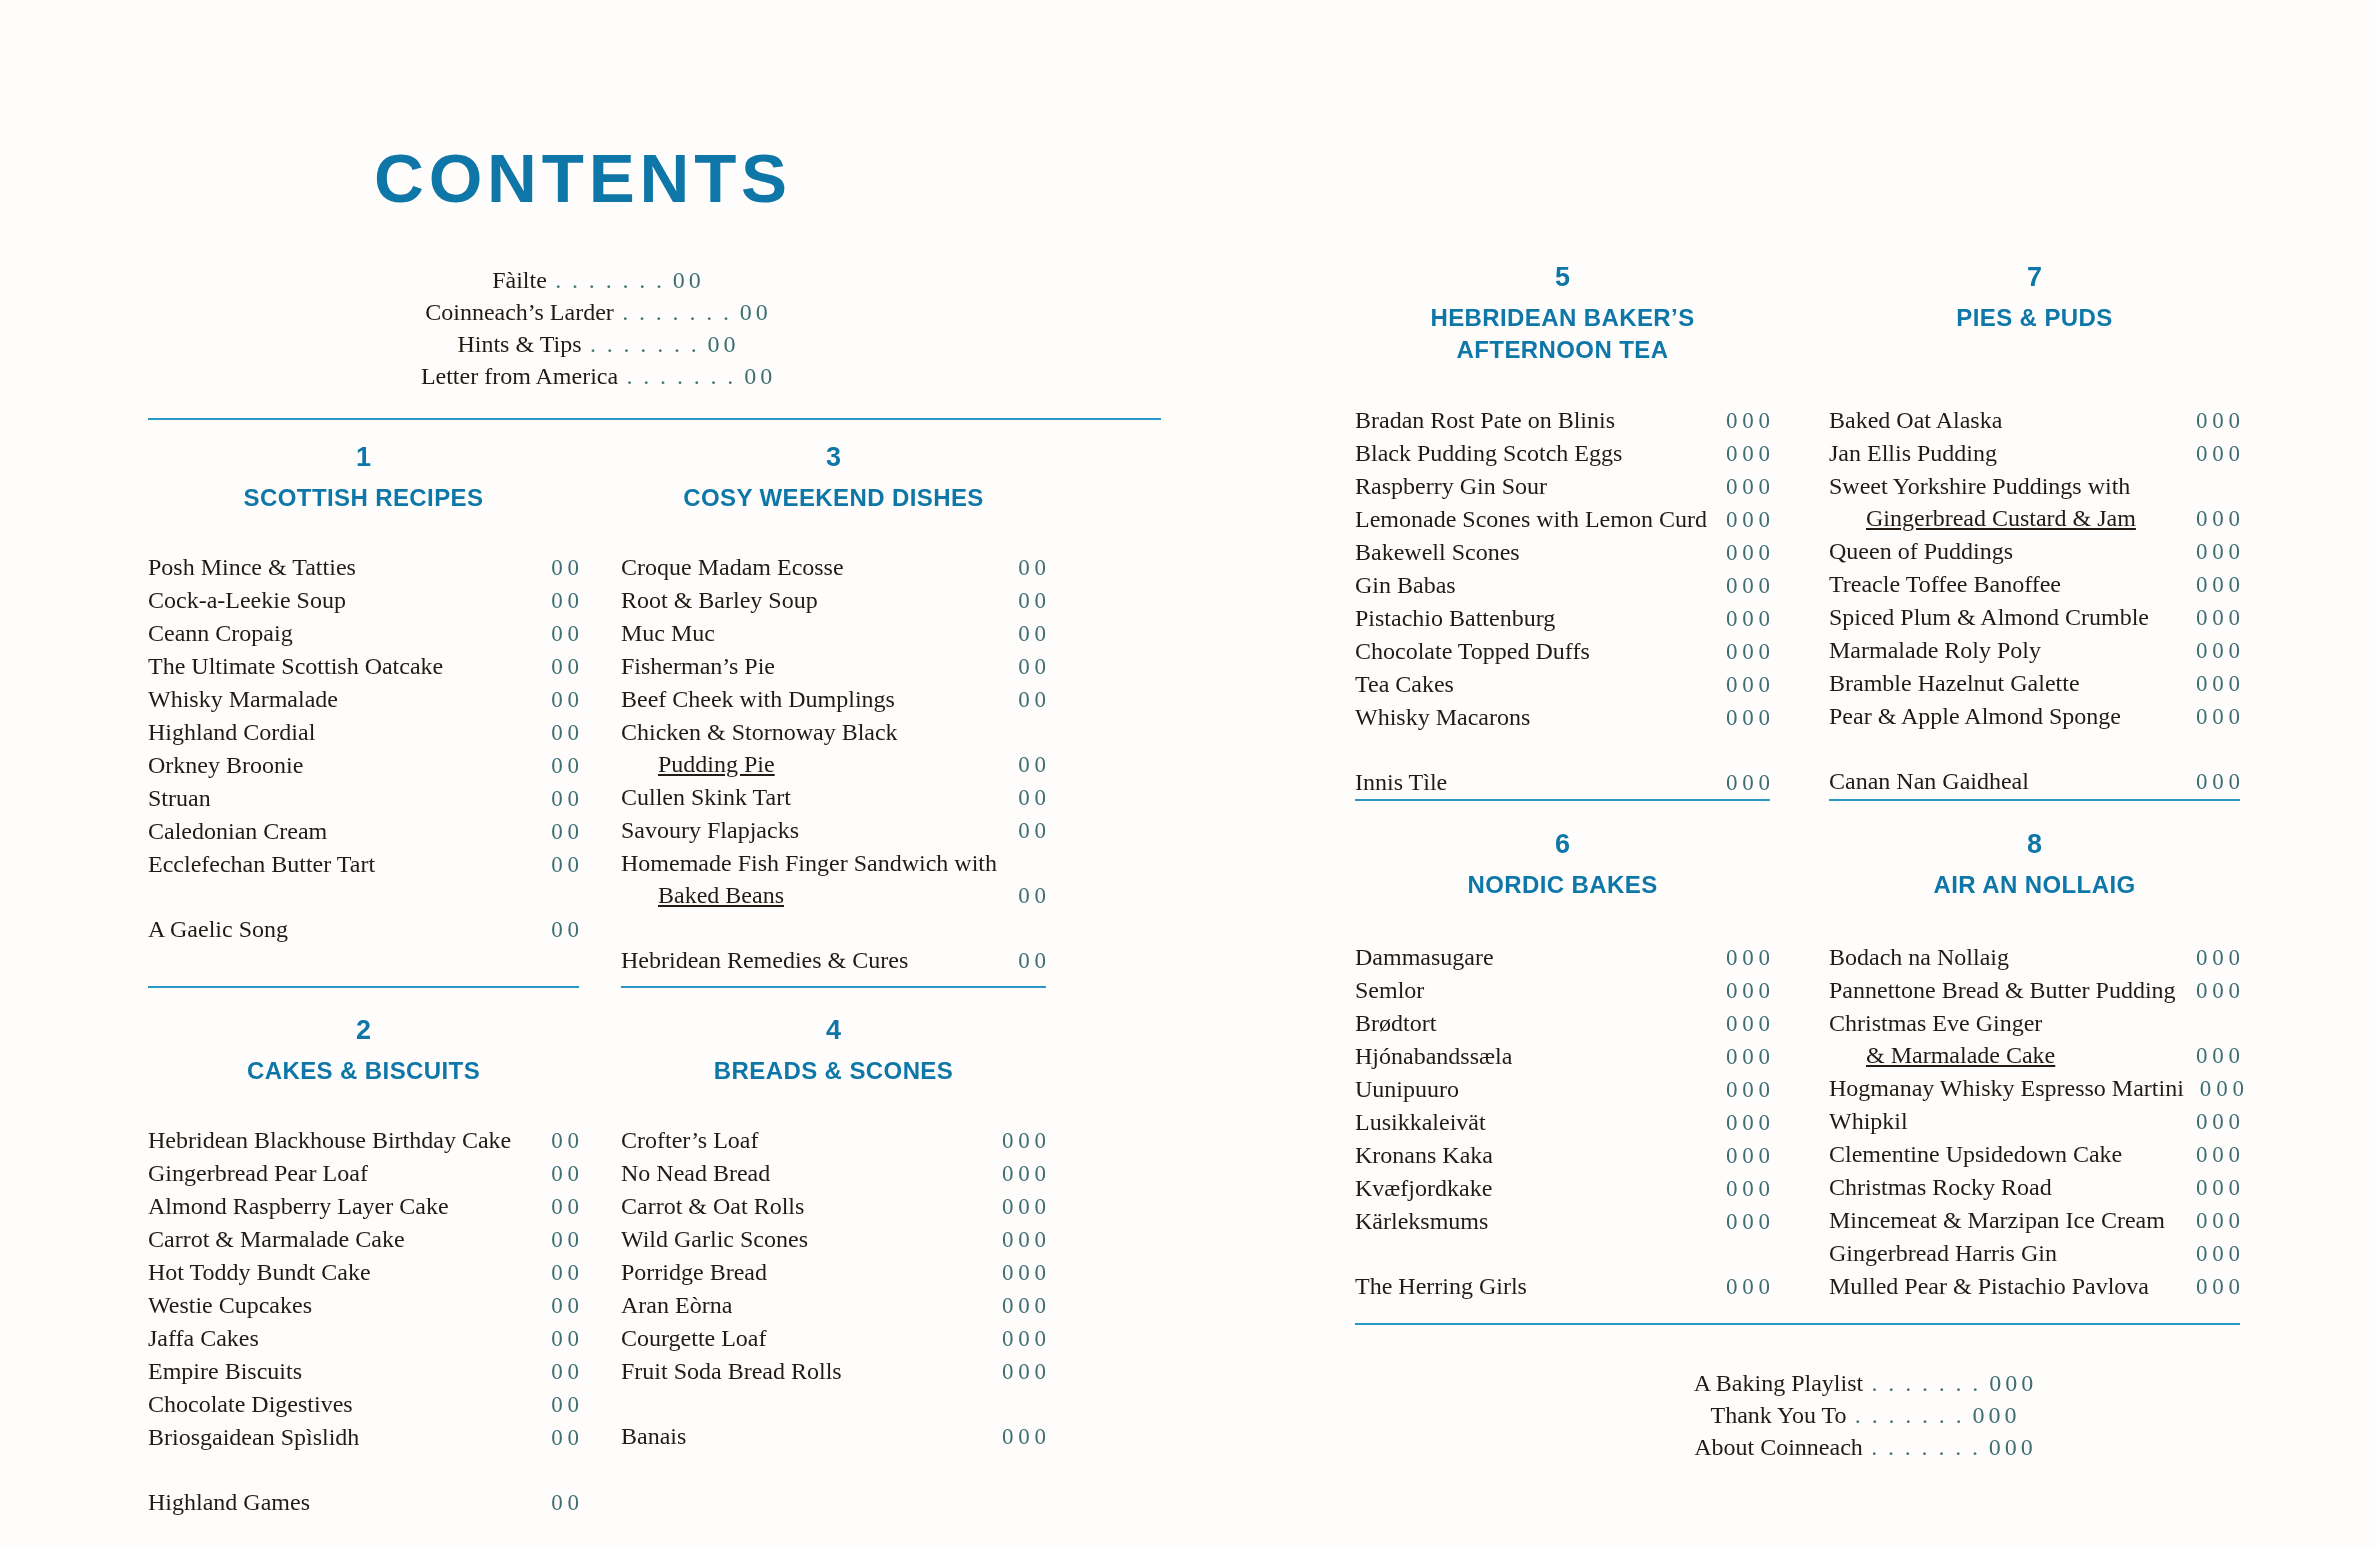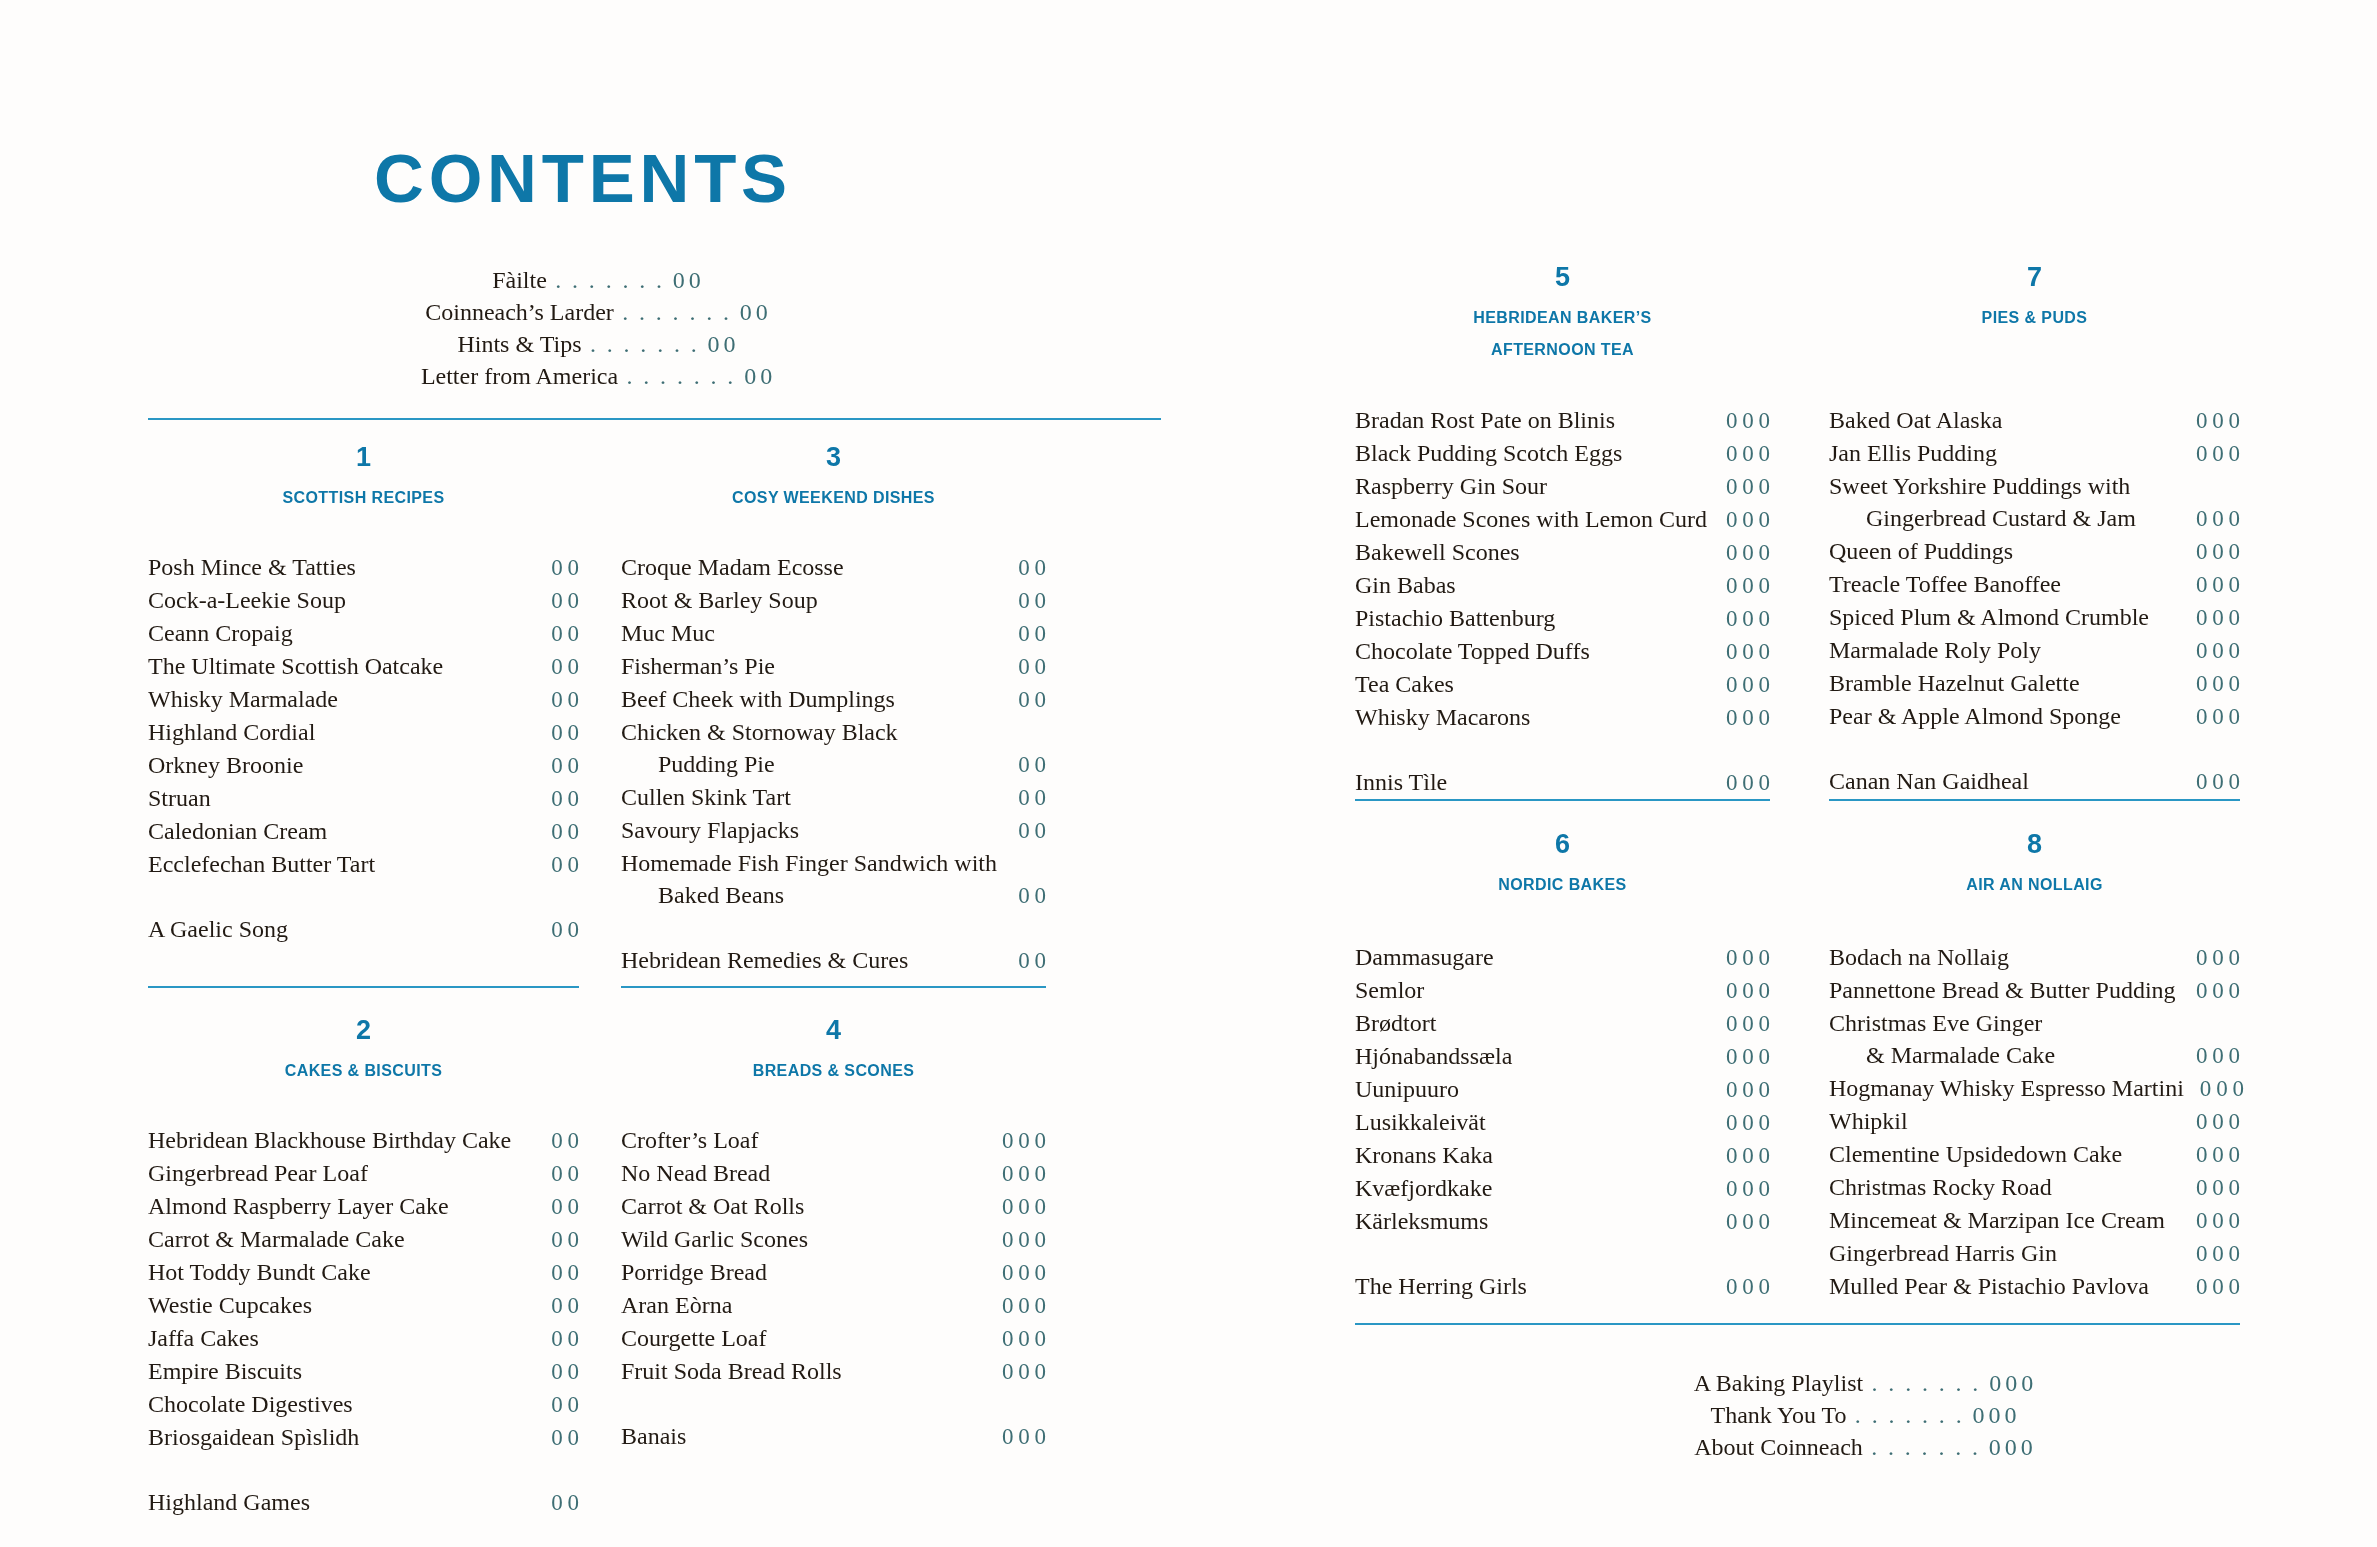--- a/index.html
+++ b/index.html
@@ -49,27 +49,27 @@
   #sec7{left:1829px;top:264px;width:411px;}
   #sec6{left:1355px;top:831px;width:415px;}
   #sec8{left:1829px;top:831px;width:411px;}
 
   .sec-head{text-align:center;color:var(--heading-blue);
     font-family:"Liberation Sans",sans-serif;font-weight:bold;}
   .h-134{height:107px;}
   .h-175{height:140px;}
   .h-138{height:110px;}
   .sec-num{font-size:27px;line-height:1;}
-  .sec-title{font-size:16px;letter-spacing:0.4px;margin:11.2px 0 0 0;line-height:32px;white-space:pre-line;}
+  .sec-title{font-size:24px;letter-spacing:0.4px;margin:11.2px 0 0 0;line-height:32px;white-space:pre-line;}
 
   .items{list-style:none;margin:0;padding:0;font-size:24px;}
   .items li{display:flex;justify-content:space-between;align-items:baseline;
     line-height:32px;min-height:32px;}
   .items li.gap{height:32px;}
-  .items li.indent .lab{padding-left:37px;}
+  .items li.indent .lab{padding-left:37px;text-decoration:underline;}
   .items .lab{white-space:nowrap;}
   .items .pg{color:var(--number-teal);letter-spacing:4.8px;margin-right:-4.8px;
     font-size:23px;padding-left:16px;}
 </style>
 </head>
 <body>
 
 <div class="spread">
 
   <h1 class="title">CONTENTS</h1>

